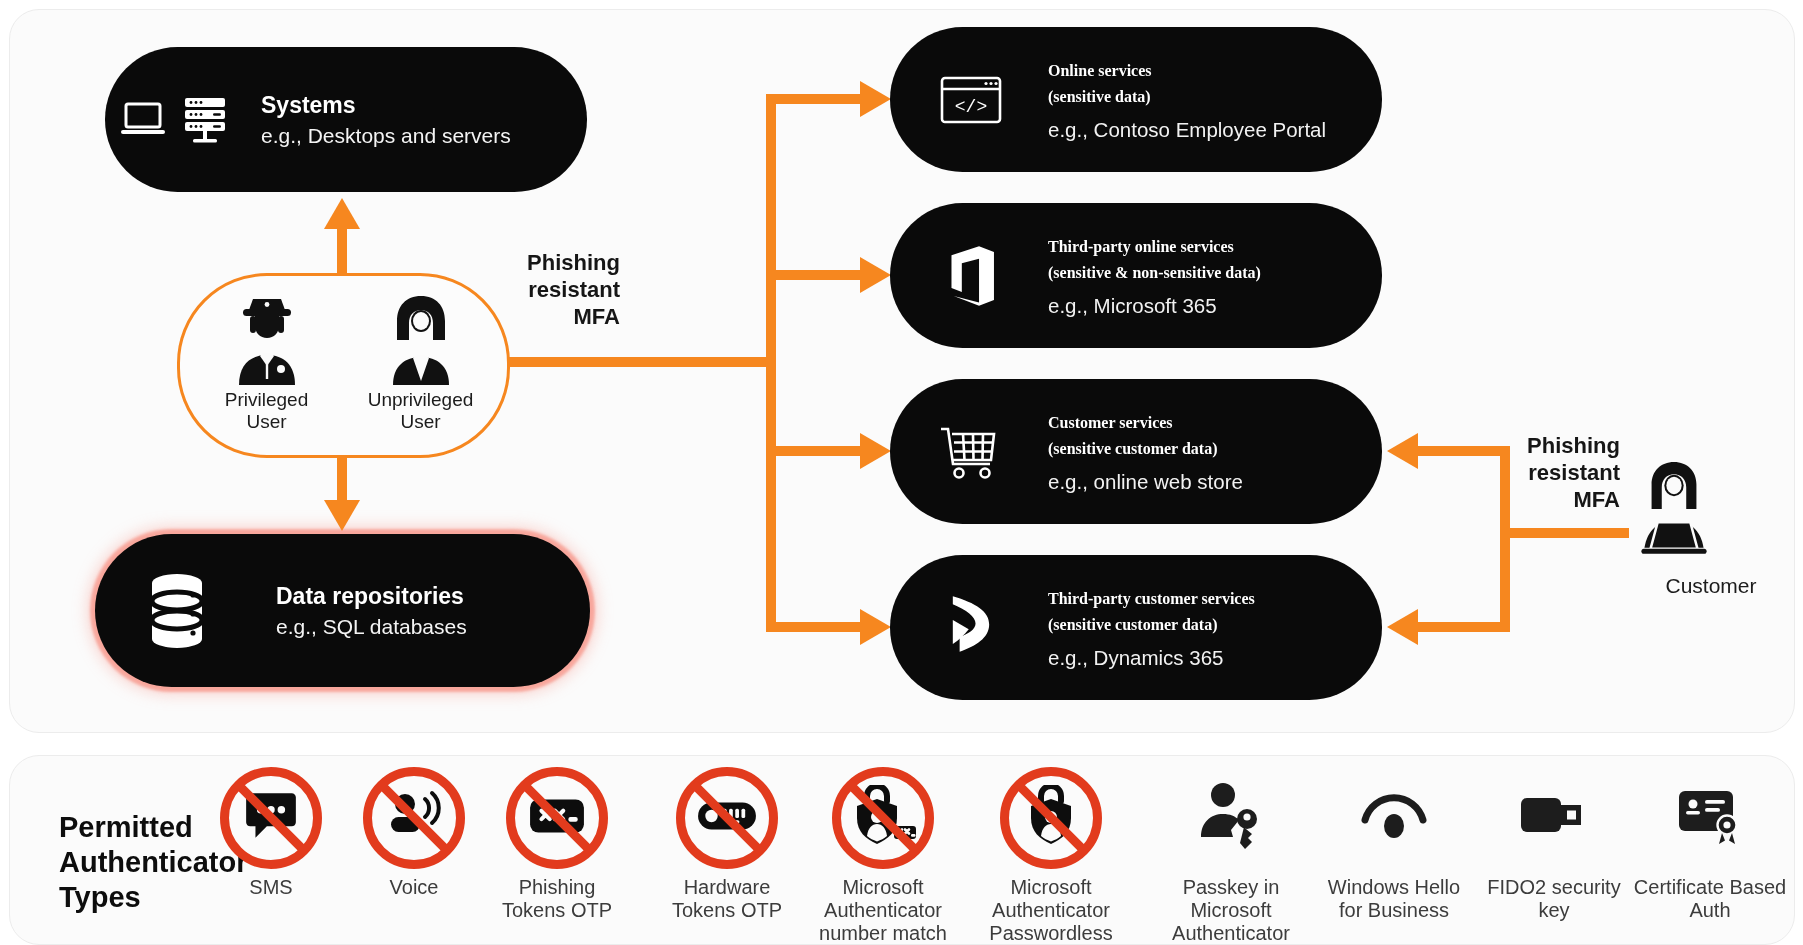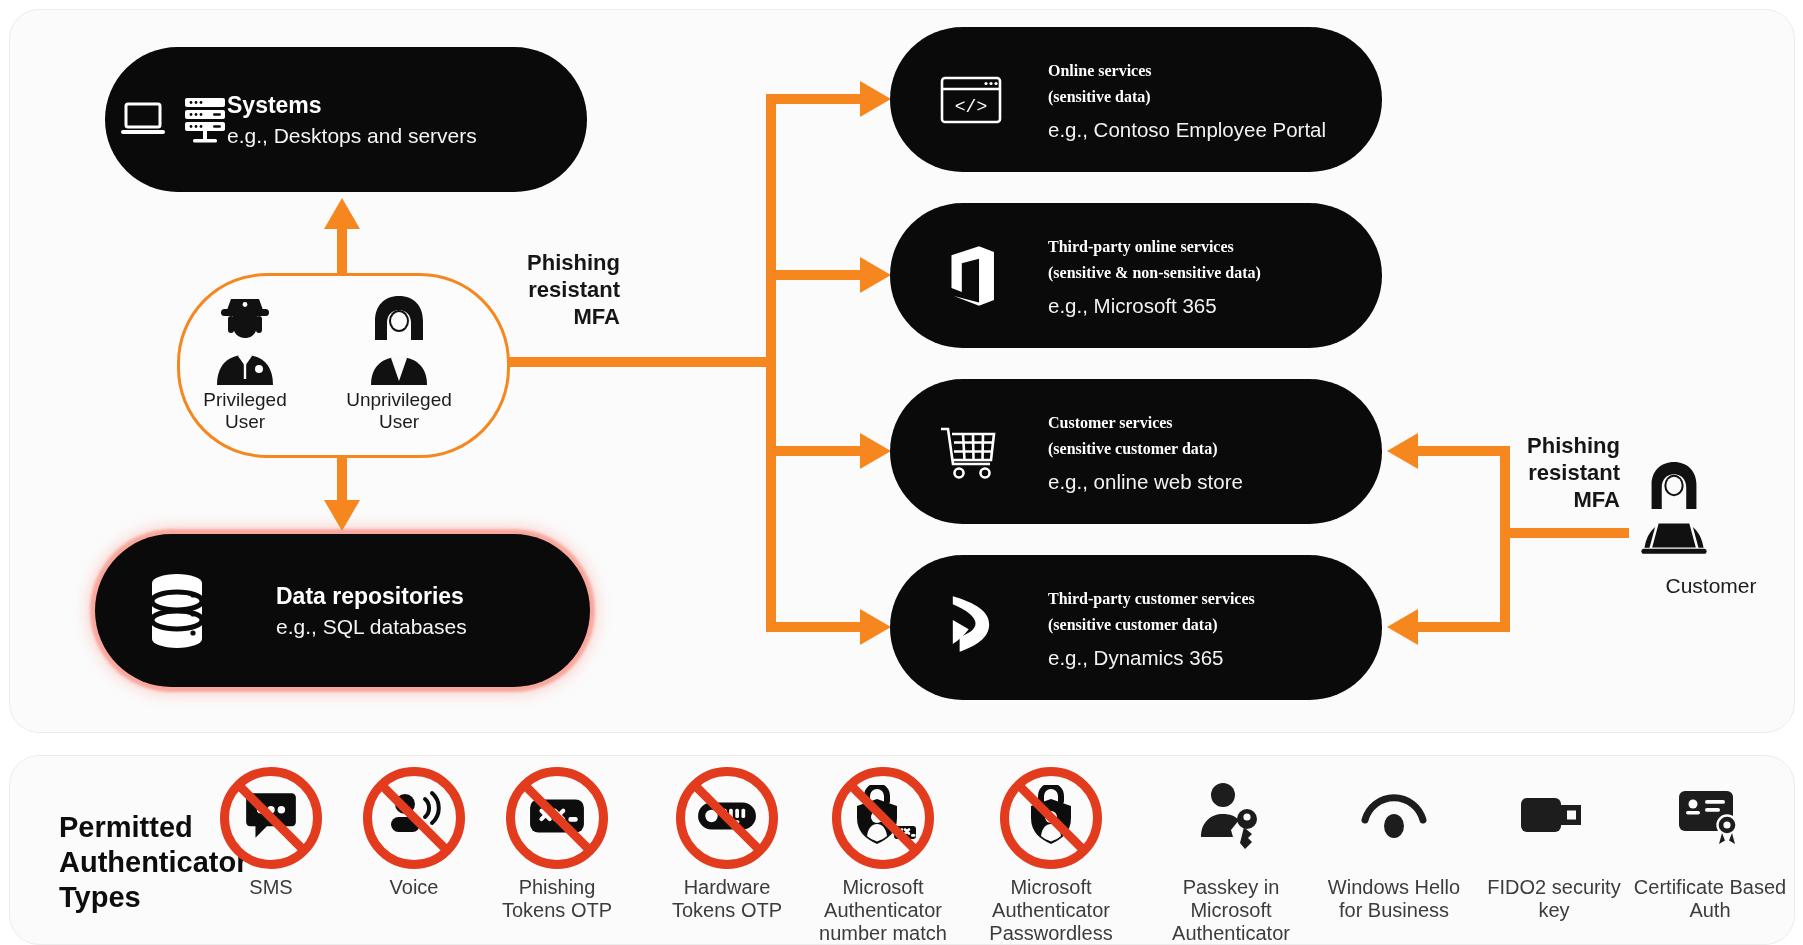--- a/index.html
+++ b/index.html
@@ -18,21 +18,21 @@
   .pill-sub{font-size:21px;line-height:25px;margin-top:4px;color:#f4f4f4;}
 
   .service-pill{left:890px;width:492px;height:145px;border-radius:73px;position:absolute;background:#0a0a0a;color:#fff;display:flex;align-items:center;}
   .service-pill .icon-slot{position:absolute;left:48px;width:66px;display:flex;justify-content:center;color:#fff;}
   .service-text{margin-left:158px;}
   .service-title{font-size:16px;font-weight:bold;line-height:26px;font-family:Liberation Serif, serif;}
   .service-example{font-size:20.5px;margin-top:8px;color:#f2f2f2;}
 
   
   #users-bubble{position:absolute;left:177px;top:273px;width:333px;height:185px;background:#fcfcfc;
-    border:3px solid #F6871F;border-radius:90px;box-sizing:border-box;display:flex;justify-content:flex-start;gap:24px;padding-top:17px;}
+    border:3px solid #F6871F;border-radius:90px;box-sizing:border-box;display:flex;justify-content:center;gap:24px;padding-top:17px;}
   .user-item{width:130px;display:flex;flex-direction:column;align-items:center;color:#111;}
   .user-item .icon-slot{height:92px;display:flex;align-items:flex-end;}
   .user-label{font-size:19px;line-height:22px;text-align:center;color:#1c1c1c;margin-top:4px;width:120px;}
 
   
   .oline{position:absolute;background:#F6871F;}
   .ah{position:absolute;width:0;height:0;}
   .ah-right{border-top:18px solid transparent;border-bottom:18px solid transparent;border-left:31px solid #F6871F;}
   .ah-left{border-top:18px solid transparent;border-bottom:18px solid transparent;border-right:31px solid #F6871F;}
   .ah-up{border-left:18px solid transparent;border-right:18px solid transparent;border-bottom:31px solid #F6871F;}
@@ -85,21 +85,21 @@
           <circle cx="13" cy="18.5" r="1.4"></circle>
           <circle cx="18" cy="18.5" r="1.4"></circle>
           <circle cx="8" cy="30.5" r="1.4"></circle>
           <circle cx="13" cy="30.5" r="1.4"></circle>
           <circle cx="18" cy="30.5" r="1.4"></circle>
           <rect x="30" y="17.2" width="8" height="2.6" rx="1.3"></rect>
           <rect x="30" y="29.2" width="8" height="2.6" rx="1.3"></rect>
         </g>
       </svg>
     </span>
-  <div style="">
+  <div style="margin-left:34px;">
     <div class="pill-title">Systems</div>
     <div class="pill-sub">e.g., Desktops and servers</div>
   </div>
 </div>
 
 <div id="users-bubble">
     <div class="user-item">
     <span class="icon-slot">
         <svg width="76" height="92" viewBox="0 0 72 92">
           <g fill="currentColor">

